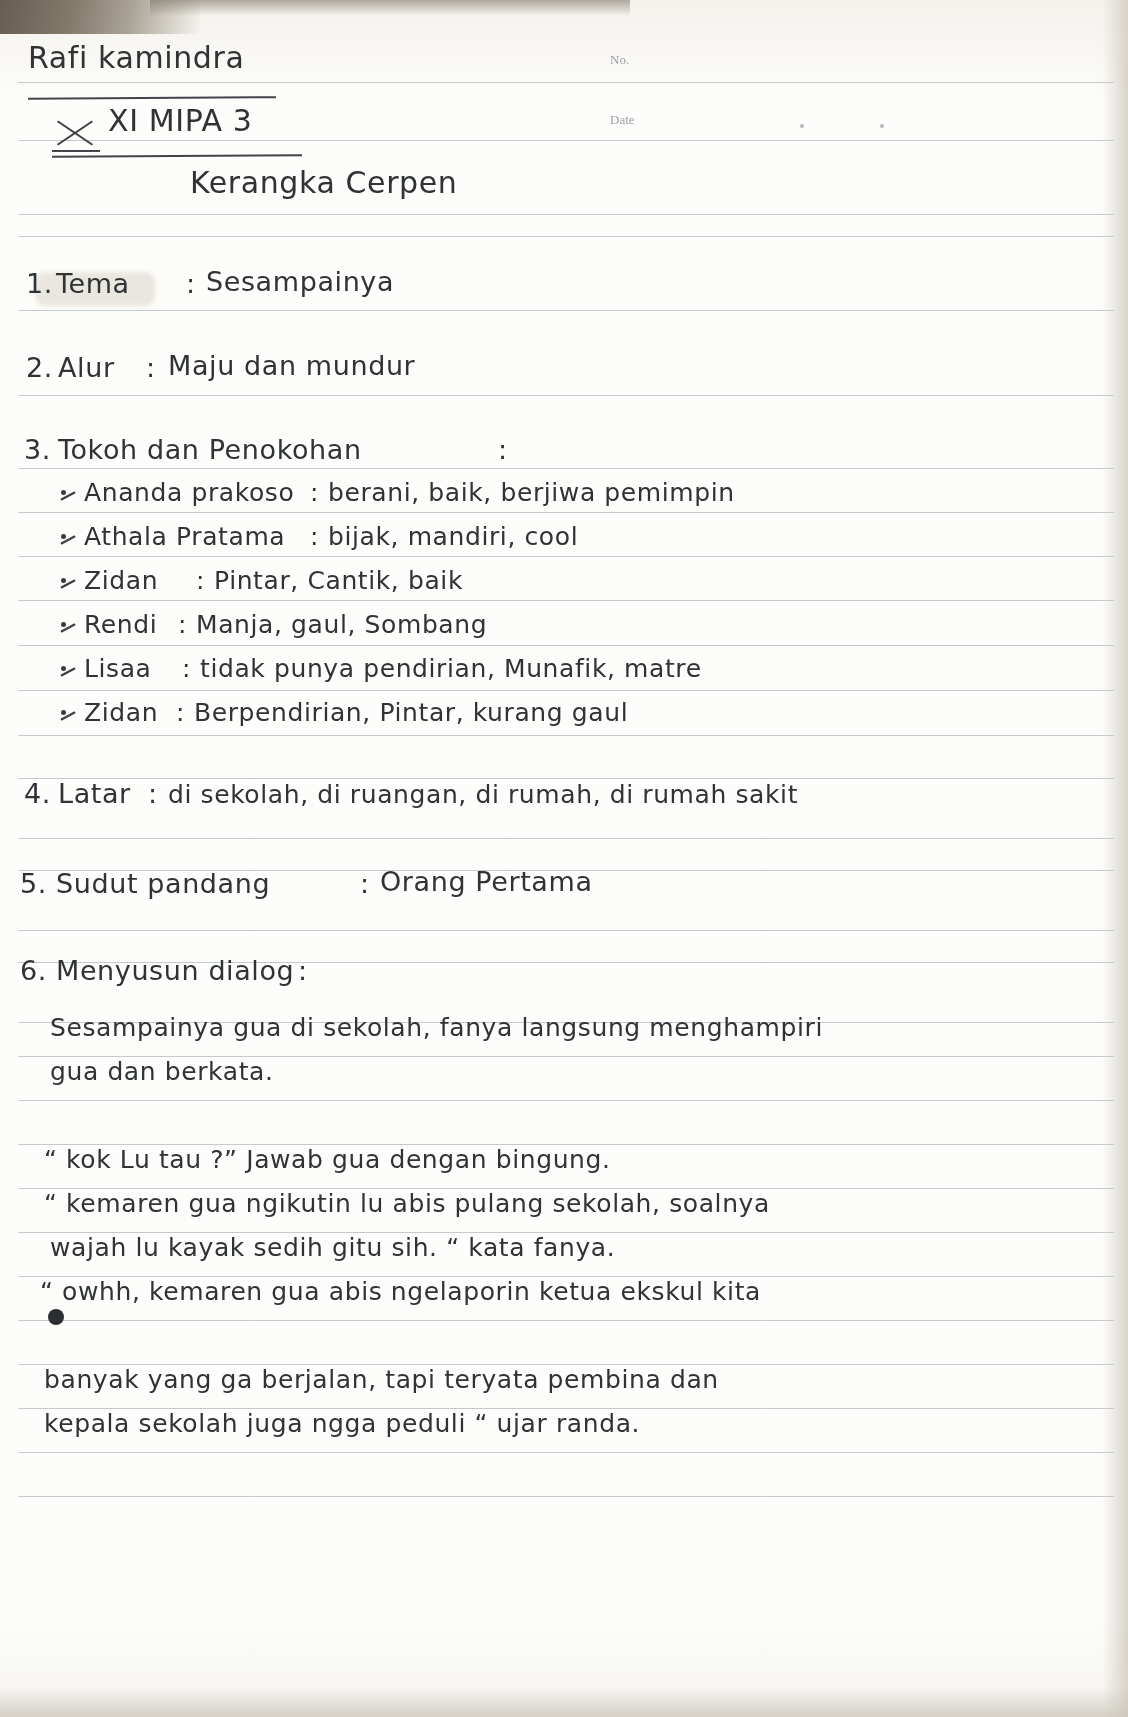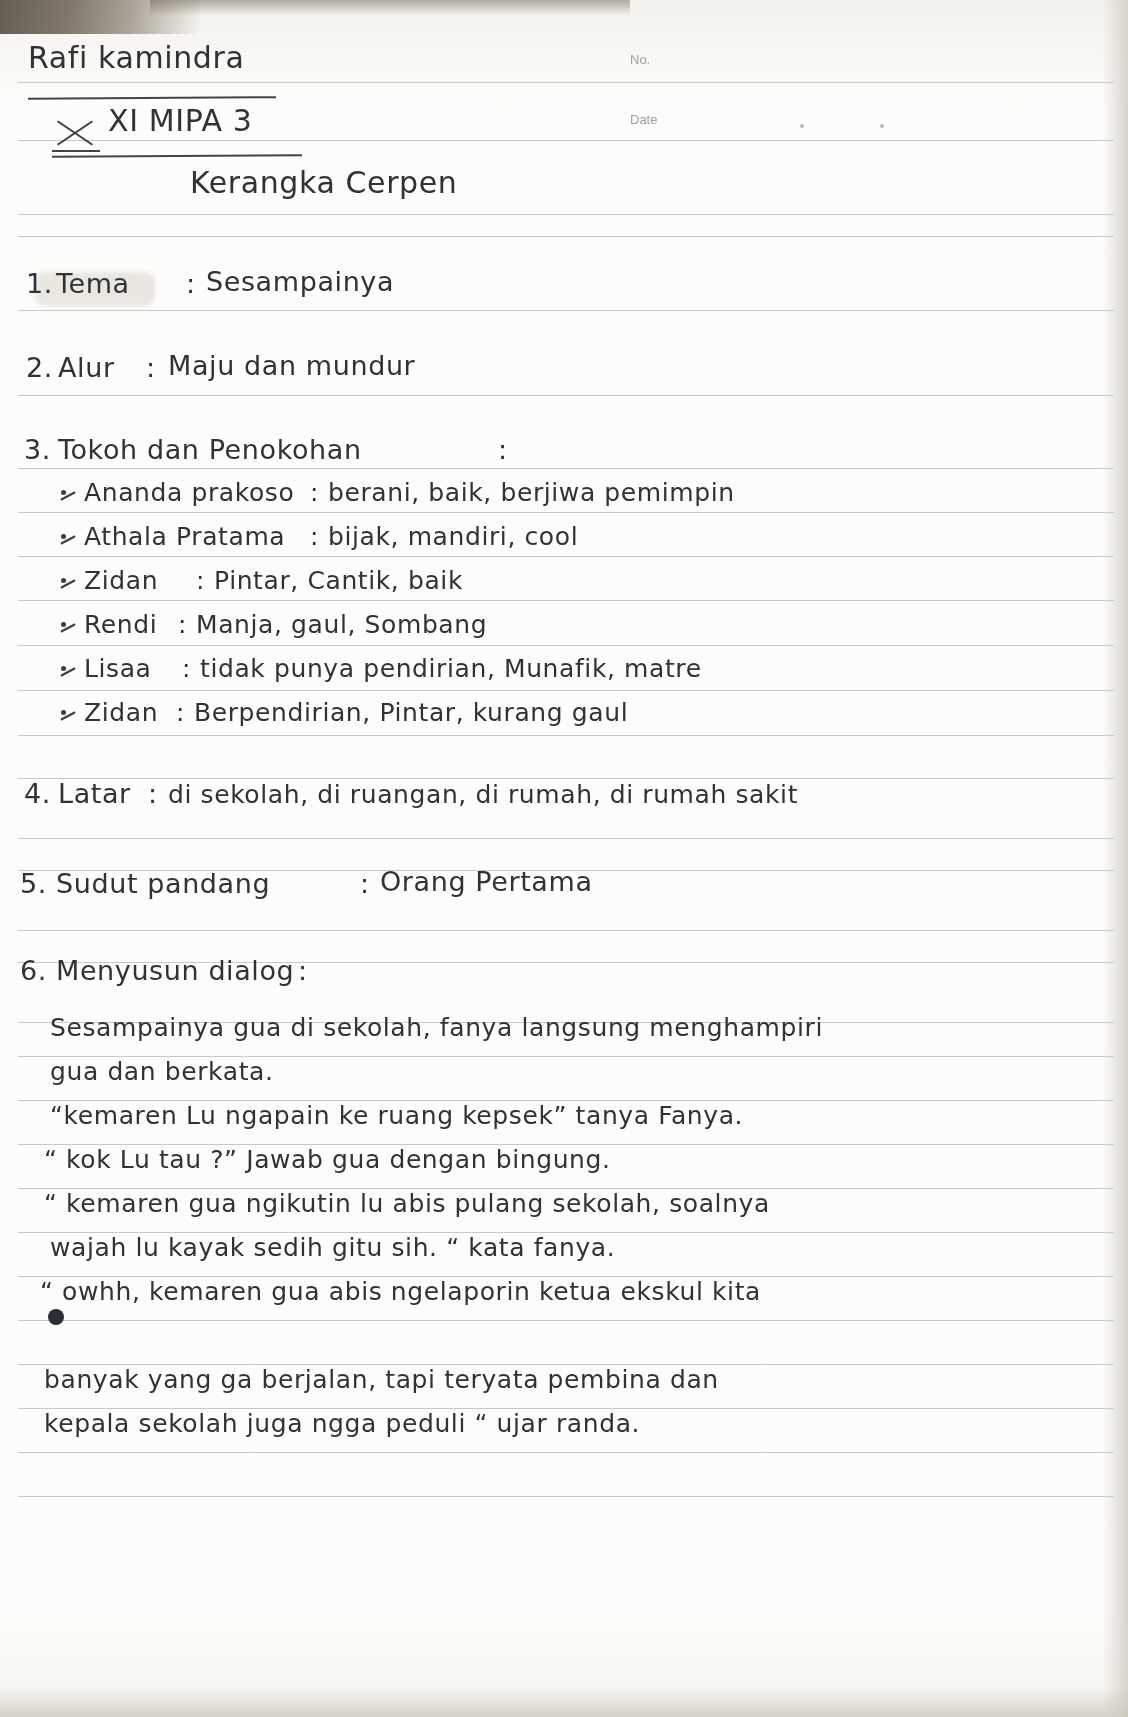--- a/index.html
+++ b/index.html
@@ -57,22 +57,21 @@
     left: 0; right: 0;
     height: 1px;
     background: #b9c2c8;
     opacity: .85;
   }
   
   .hdr-no, .hdr-date {
     position: absolute;
     font-size: 13px;
     color: #9aa1a6;
-    font-family: Liberation Sans, sans-serif;
-    margin-left: 20px;
+    font-family: Liberation Serif, serif;
   }
   .hdr-no { left: 610px; top: 52px; }
   .hdr-date { left: 610px; top: 112px; }
   .hdr-dot1, .hdr-dot2 {
     position: absolute;
     width: 4px; height: 4px; border-radius: 50%;
     background: #b3b9bd;
   }
   .hdr-dot1 { left: 800px; top: 124px; }
   .hdr-dot2 { left: 880px; top: 124px; }
@@ -280,21 +279,20 @@
     <div class="hw mid" style="left:56px; top:868px">Sudut pandang</div>
     <div class="hw mid" style="left:360px; top:868px">:</div>
     <div class="hw mid" style="left:380px; top:866px">Orang Pertama</div>
 
     <div class="hw mid" style="left:20px; top:955px">6.</div>
     <div class="hw mid" style="left:56px; top:955px">Menyusun dialog</div>
     <div class="hw mid" style="left:298px; top:955px">:</div>
 
     <div class="hw sm" style="left:50px; top:1013px">Sesampainya gua di sekolah, fanya langsung menghampiri</div>
     <div class="hw sm" style="left:50px; top:1057px">gua dan berkata.</div>
-    <div class="hw sm" style="left:50px; top:1101px">“kemaren Lu ngapain ke ruang kepsek” tanya Fanya.</div>
     <div class="hw sm" style="left:44px; top:1145px">“ kok Lu tau ?” Jawab gua dengan bingung.</div>
     <div class="hw sm" style="left:44px; top:1189px">“ kemaren gua ngikutin lu abis pulang sekolah, soalnya</div>
     <div class="hw sm" style="left:50px; top:1233px">wajah lu kayak sedih gitu sih. “ kata fanya.</div>
     <div class="hw sm" style="left:40px; top:1277px">“ owhh, kemaren gua abis ngelaporin ketua ekskul kita</div>
     <div class="hw sm" style="left:44px; top:1365px">banyak yang ga berjalan, tapi teryata pembina dan</div>
     <div class="hw sm" style="left:44px; top:1409px">kepala sekolah juga ngga peduli “ ujar randa.</div>
 
     <div class="ink-blob"></div>
   </div>
 </div>

